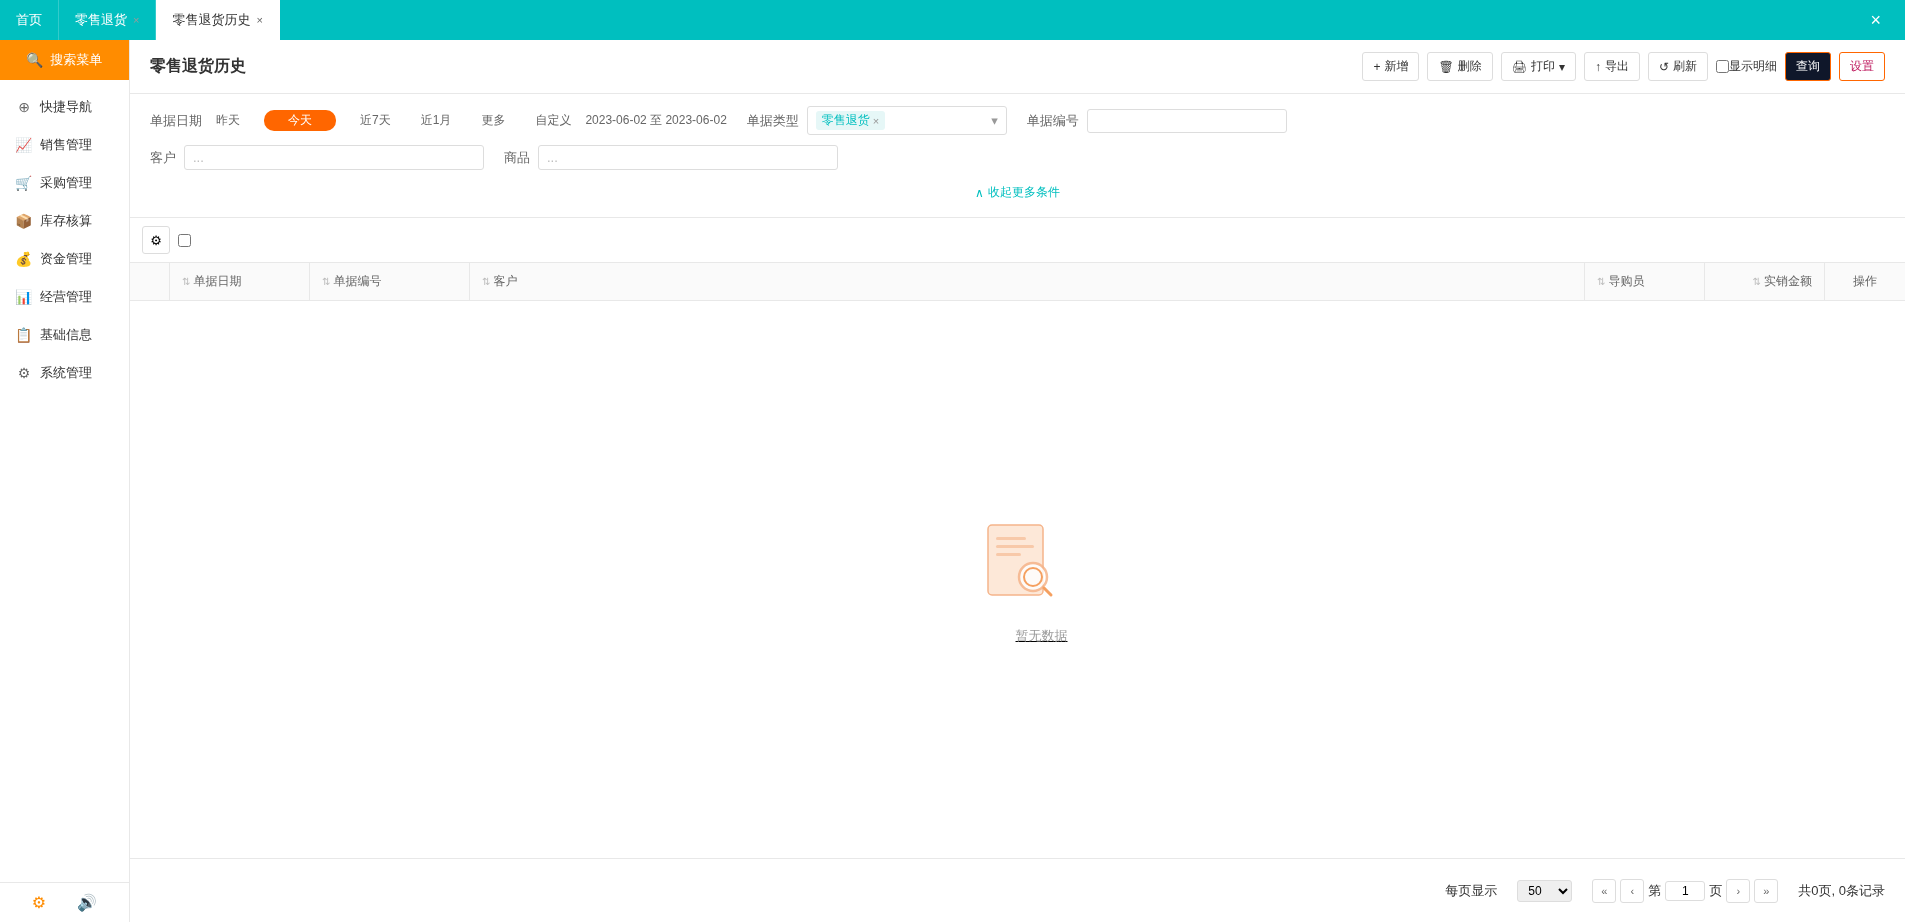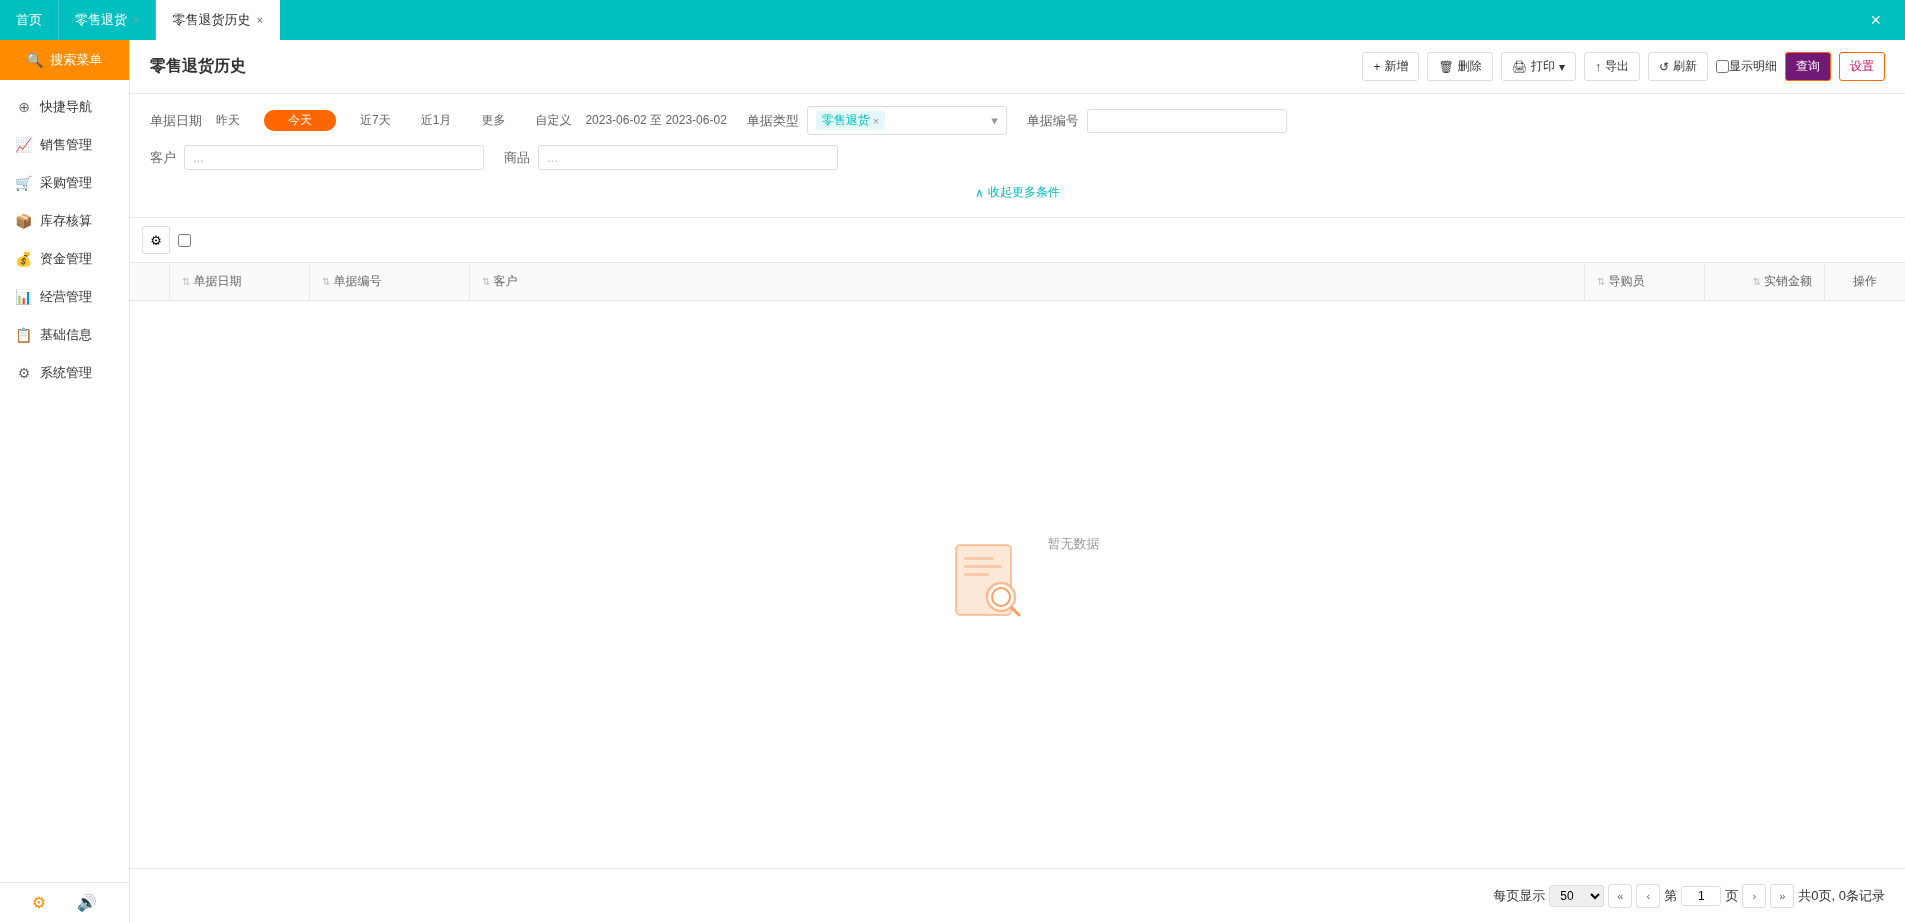--- a/index.html
+++ b/index.html
@@ -26,21 +26,21 @@
     .sidebar-item .icon { width: 16px; height: 16px; display: flex; align-items: center; justify-content: center; color: #666; font-size: 14px; }
     .sidebar-bottom { height: 40px; background: #fff; border-top: 1px solid #e8e8e8; display: flex; align-items: center; justify-content: space-around; padding: 0 16px; }
     .sidebar-bottom-icon { cursor: pointer; color: #ff8c00; font-size: 16px; }
 
     
     .content { flex: 1; display: flex; flex-direction: column; overflow: hidden; background: #f5f5f5; }
     .page-header { background: #fff; padding: 12px 20px 0; border-bottom: 1px solid #e8e8e8; display: flex; align-items: center; justify-content: space-between; flex-shrink: 0; }
     .page-title { font-size: 16px; font-weight: bold; color: #333; padding-bottom: 12px; }
     .page-actions { display: flex; align-items: center; gap: 8px; padding-bottom: 12px; }
     .btn { display: flex; align-items: center; gap: 4px; padding: 5px 10px; border: 1px solid #ddd; border-radius: 3px; cursor: pointer; background: #fff; font-size: 12px; color: #333; }
-    .btn-primary { background: #701a75; border-color: #ff6600; color: #fff; border-radius: 3px; }
+    .btn-primary { background: #0f172a; border-color: #ff6600; color: #fff; border-radius: 3px; }
     .btn-setting { background: #fff; border-color: #ff6600; color: #be185d; border-radius: 3px; }
     .checkbox-label { display: flex; align-items: center; gap: 0; font-size: 12px; color: #333; cursor: pointer; }
 
     
     .filter-area { background: #fff; padding: 12px 20px; border-bottom: 1px solid #e8e8e8; flex-shrink: 0; }
     .filter-row { display: flex; align-items: center; gap: 20px; margin-bottom: 10px; }
     .filter-item { display: flex; align-items: center; gap: 8px; }
     .filter-label { color: #666; font-size: 13px; white-space: nowrap; }
     .filter-date-btns { display: flex; align-items: center; gap: 18px; }
     .date-btn { padding: 2px 6px; border: none; background: none; cursor: pointer; color: #666; font-size: 12px; border-radius: 3px; }
@@ -64,25 +64,25 @@
     .th:last-child { border-right: none; }
     .th-check { width: 40px; justify-content: center; flex-shrink: 0; }
     .th-date { width: 140px; flex-shrink: 0; }
     .th-number { width: 160px; flex-shrink: 0; }
     .th-customer { flex: 1; }
     .th-guide { width: 120px; flex-shrink: 0; }
     .th-amount { width: 120px; flex-shrink: 0; justify-content: flex-end; }
     .th-action { width: 80px; flex-shrink: 0; justify-content: center; }
     .sort-icon { font-size: 10px; color: #bbb; }
     .table-body { flex: 1; display: flex; flex-direction: column; align-items: center; justify-content: center; }
-    .empty-state { display: flex; flex-direction: row; align-items: flex-start; gap: 12px; }
+    .empty-state { display: flex; flex-direction: column; align-items: flex-end; gap: 12px; text-decoration: underline; }
     .empty-text { color: #999; font-size: 13px; }
 
     
-    .pagination { height: 54px; background: #fff; border-top: 1px solid #e8e8e8; display: flex; align-items: center; justify-content: flex-end; padding: 0 20px; gap: 4px; font-size: 13px; color: #333; flex-shrink: 0; }
+    .pagination { height: 64px; background: #fff; border-top: 1px solid #e8e8e8; display: flex; align-items: center; justify-content: flex-end; padding: 0 20px; gap: 20px; font-size: 13px; color: #333; flex-shrink: 0; }
     .page-size-select { border: 1px solid #ddd; border-radius: 3px; padding: 2px 6px; font-size: 12px; cursor: pointer; }
     .page-nav { display: flex; align-items: center; gap: 4px; }
     .page-nav-btn { width: 24px; height: 24px; border: 1px solid #ddd; border-radius: 3px; background: #fff; cursor: pointer; display: flex; align-items: center; justify-content: center; font-size: 11px; color: #666; }
     .page-nav-btn:disabled { color: #ccc; cursor: not-allowed; }
     .page-input { width: 40px; border: 1px solid #ddd; border-radius: 3px; padding: 2px 4px; text-align: center; font-size: 12px; }
 
     
     .empty-illustration { width: 100px; height: 100px; }
   </style>
 </head>

